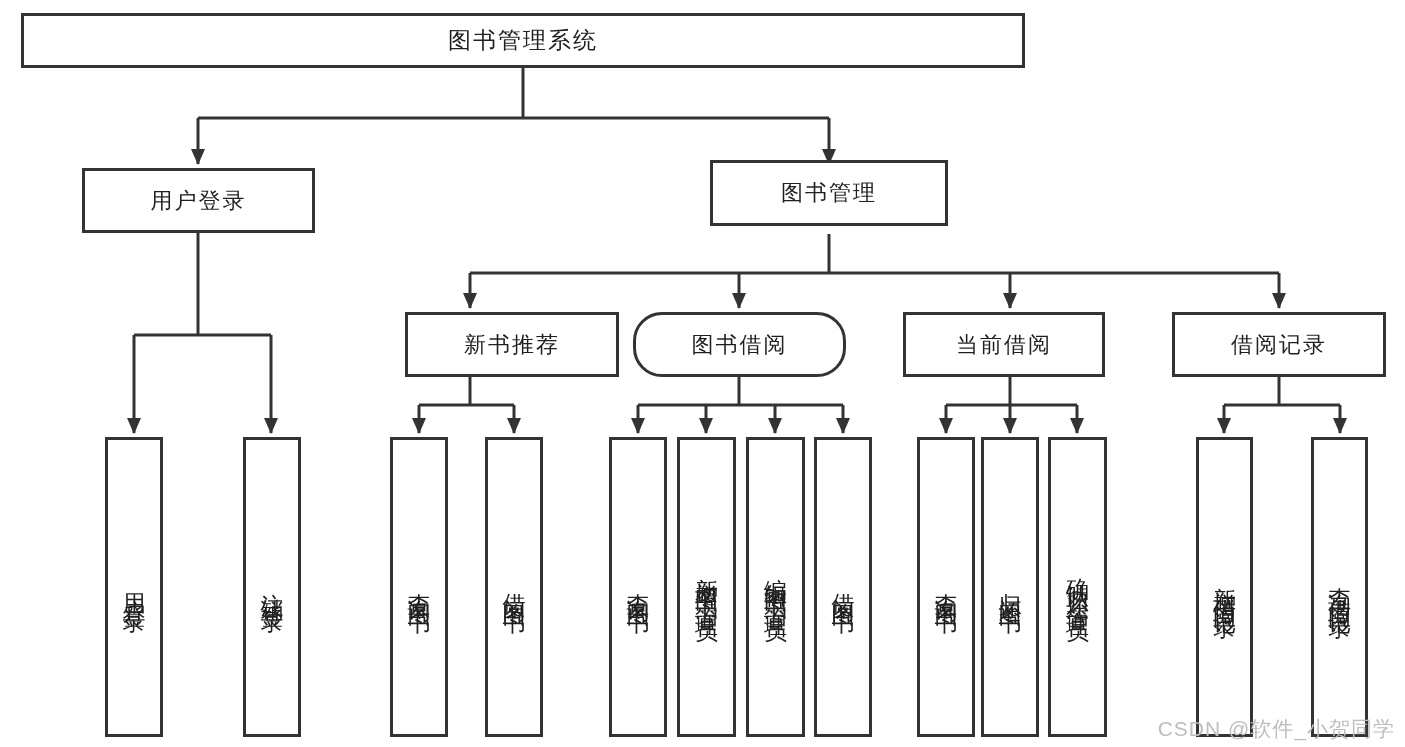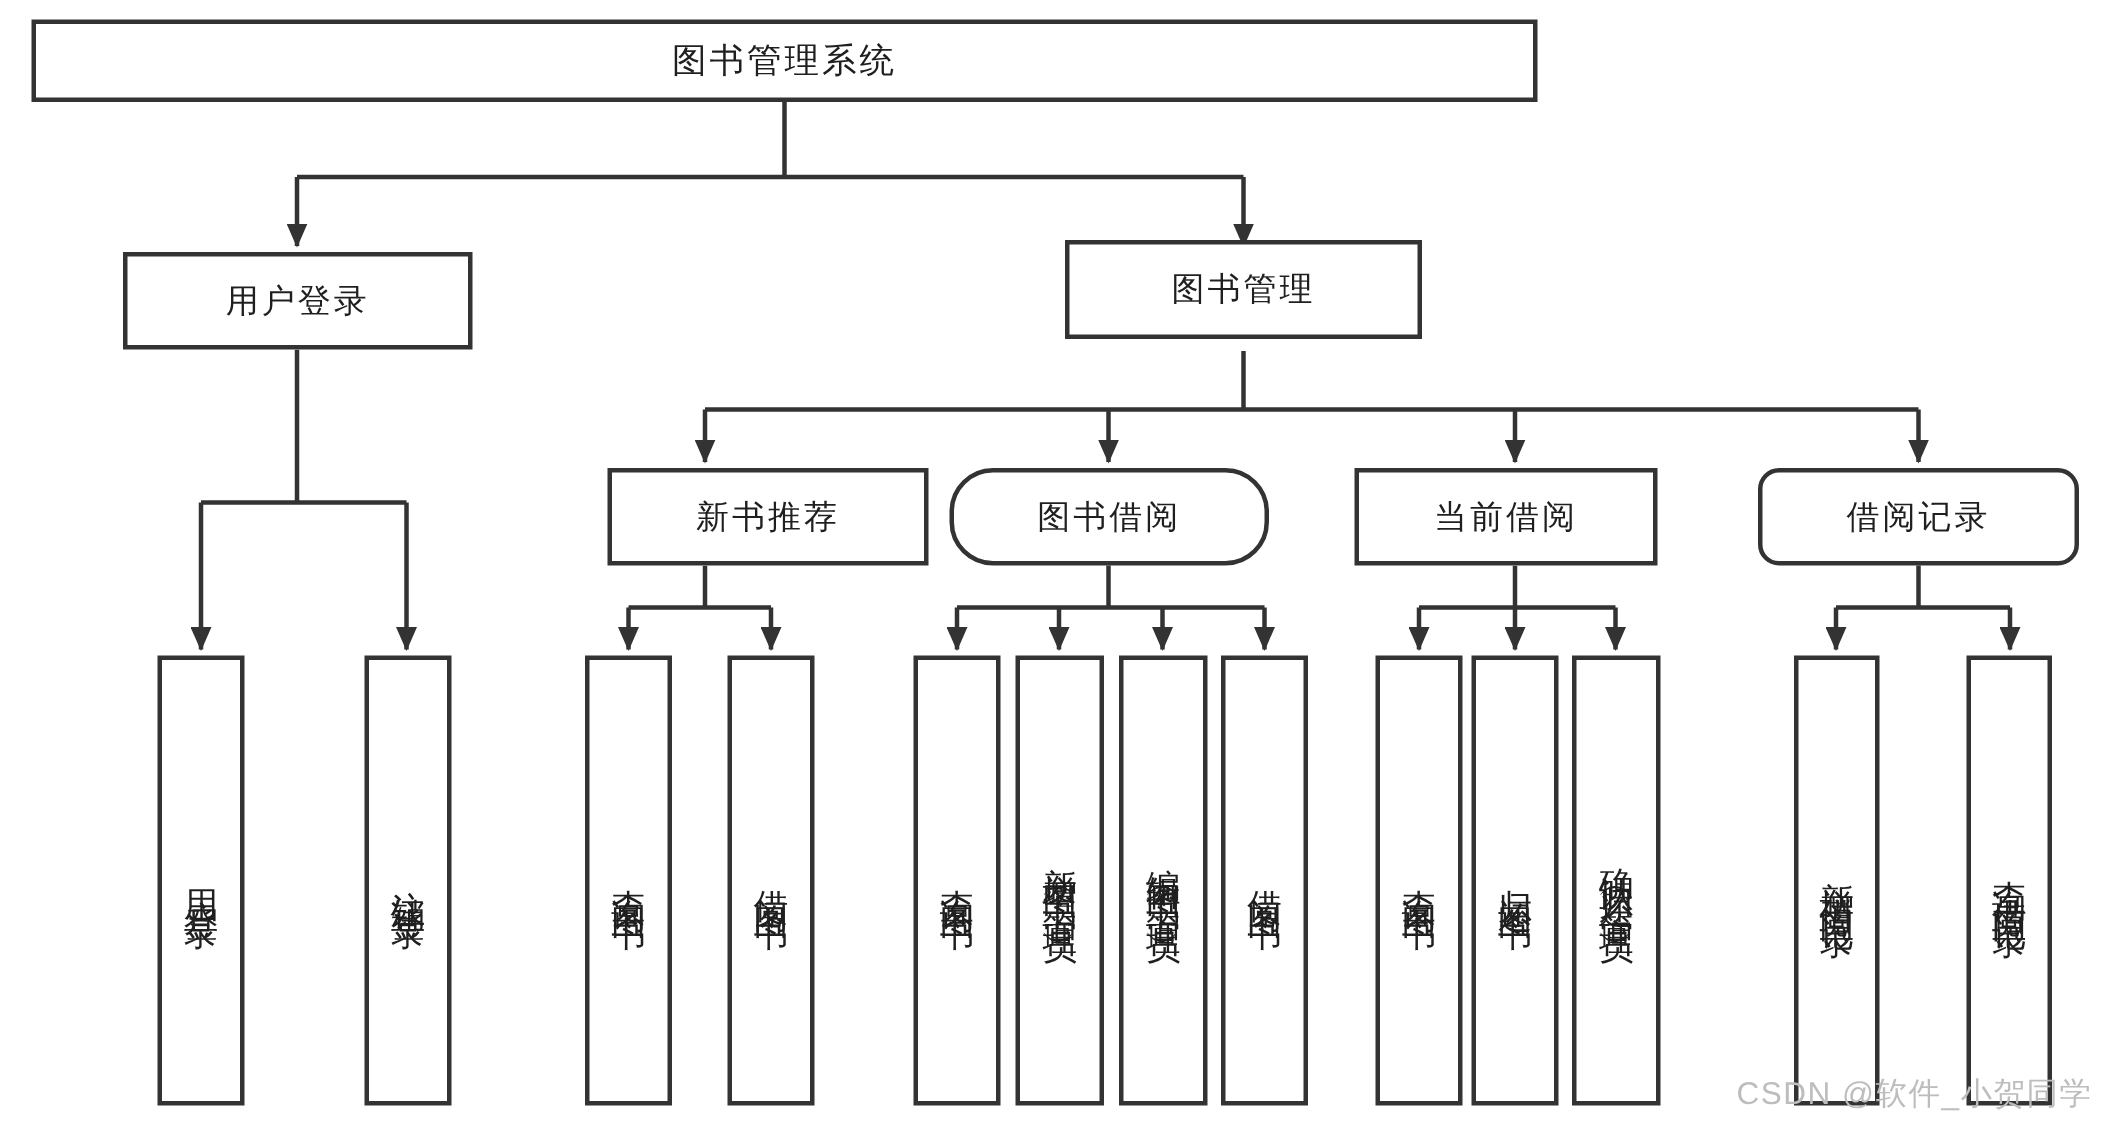--- a/index.html
+++ b/index.html
@@ -49,21 +49,21 @@
   }
   
   #root-box      { left: 21px;   top: 13px;  width: 1004px; height: 55px; font-size: 23px; }
   
   #box-user      { left: 82px;   top: 168px; width: 233px;  height: 65px; }
   #box-mgmt      { left: 710px;  top: 160px; width: 238px;  height: 66px; }
   
   #box-newbook   { left: 363px;  top: 312px; width: 214px;  height: 65px; margin-left: 42px; }
   #box-borrow    { left: 633px;  top: 312px; width: 213px;  height: 65px; border-radius: 29px; }
   #box-current   { left: 903px;  top: 312px; width: 202px;  height: 65px; }
-  #box-records   { left: 1172px; top: 312px; width: 214px;  height: 65px; border-radius: 14px; }
+  #box-records   { left: 1172px; top: 312px; width: 214px;  height: 65px; }
   
   #leaf-user-login { left: 105px; }
   #leaf-logout     { left: 243px; }
   #leaf-nb-query   { left: 390px; }
   #leaf-nb-borrow  { left: 485px; }
   #leaf-bb-query   { left: 609px; }
   #leaf-bb-add     { left: 677px; width: 59px; }
   #leaf-bb-edit    { left: 746px; width: 59px; }
   #leaf-bb-borrow  { left: 814px; }
   #leaf-cb-query   { left: 917px; }

